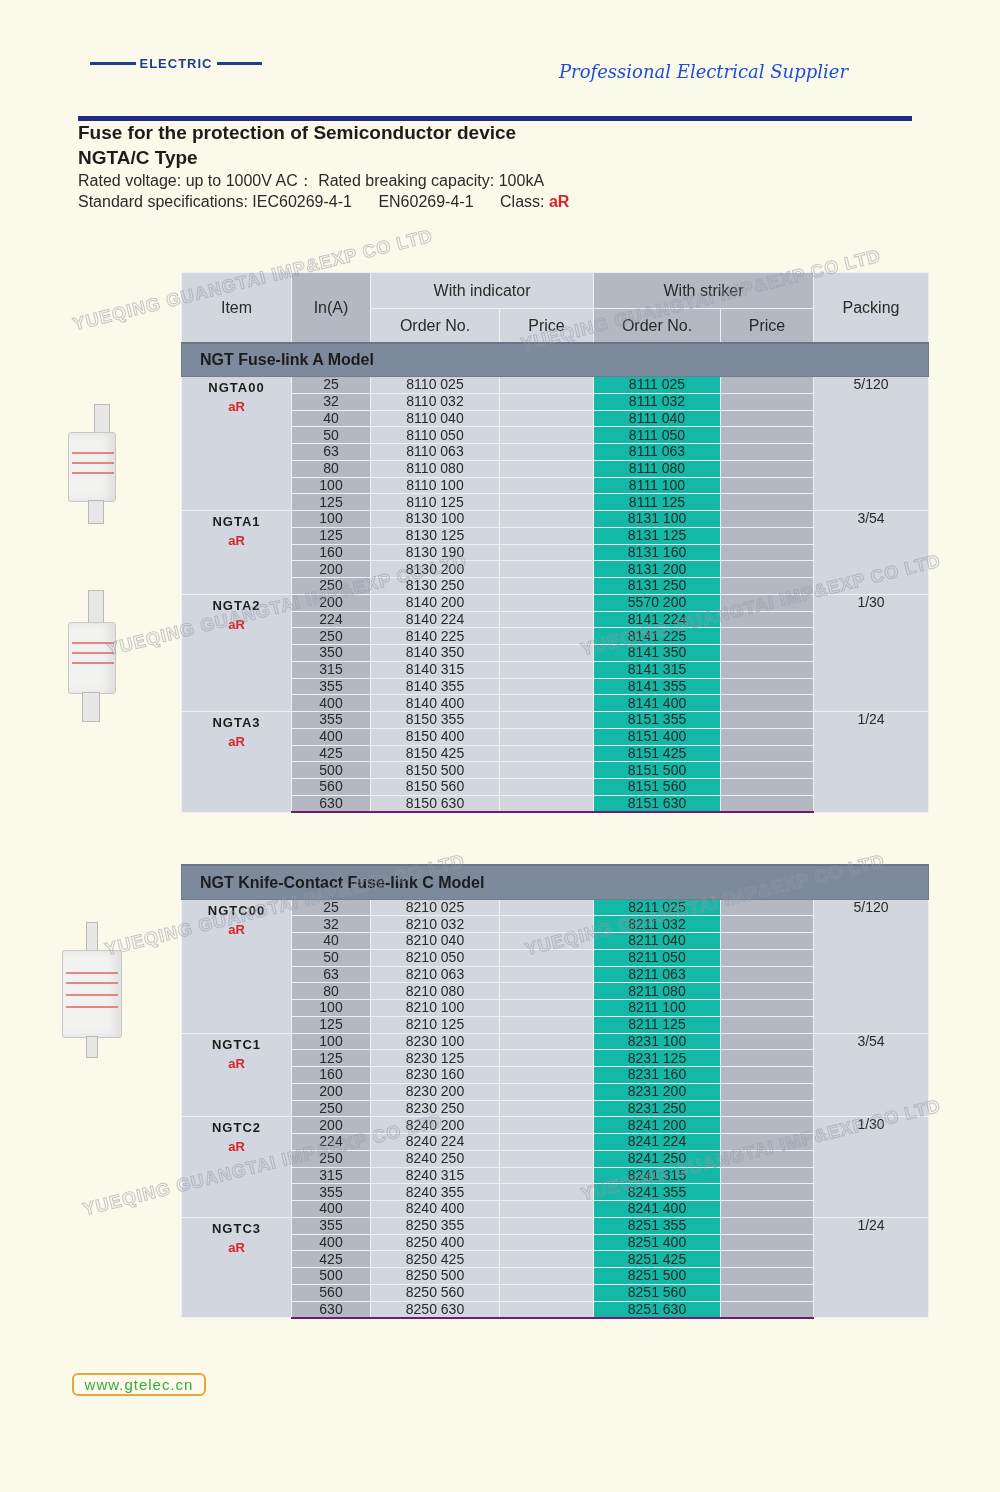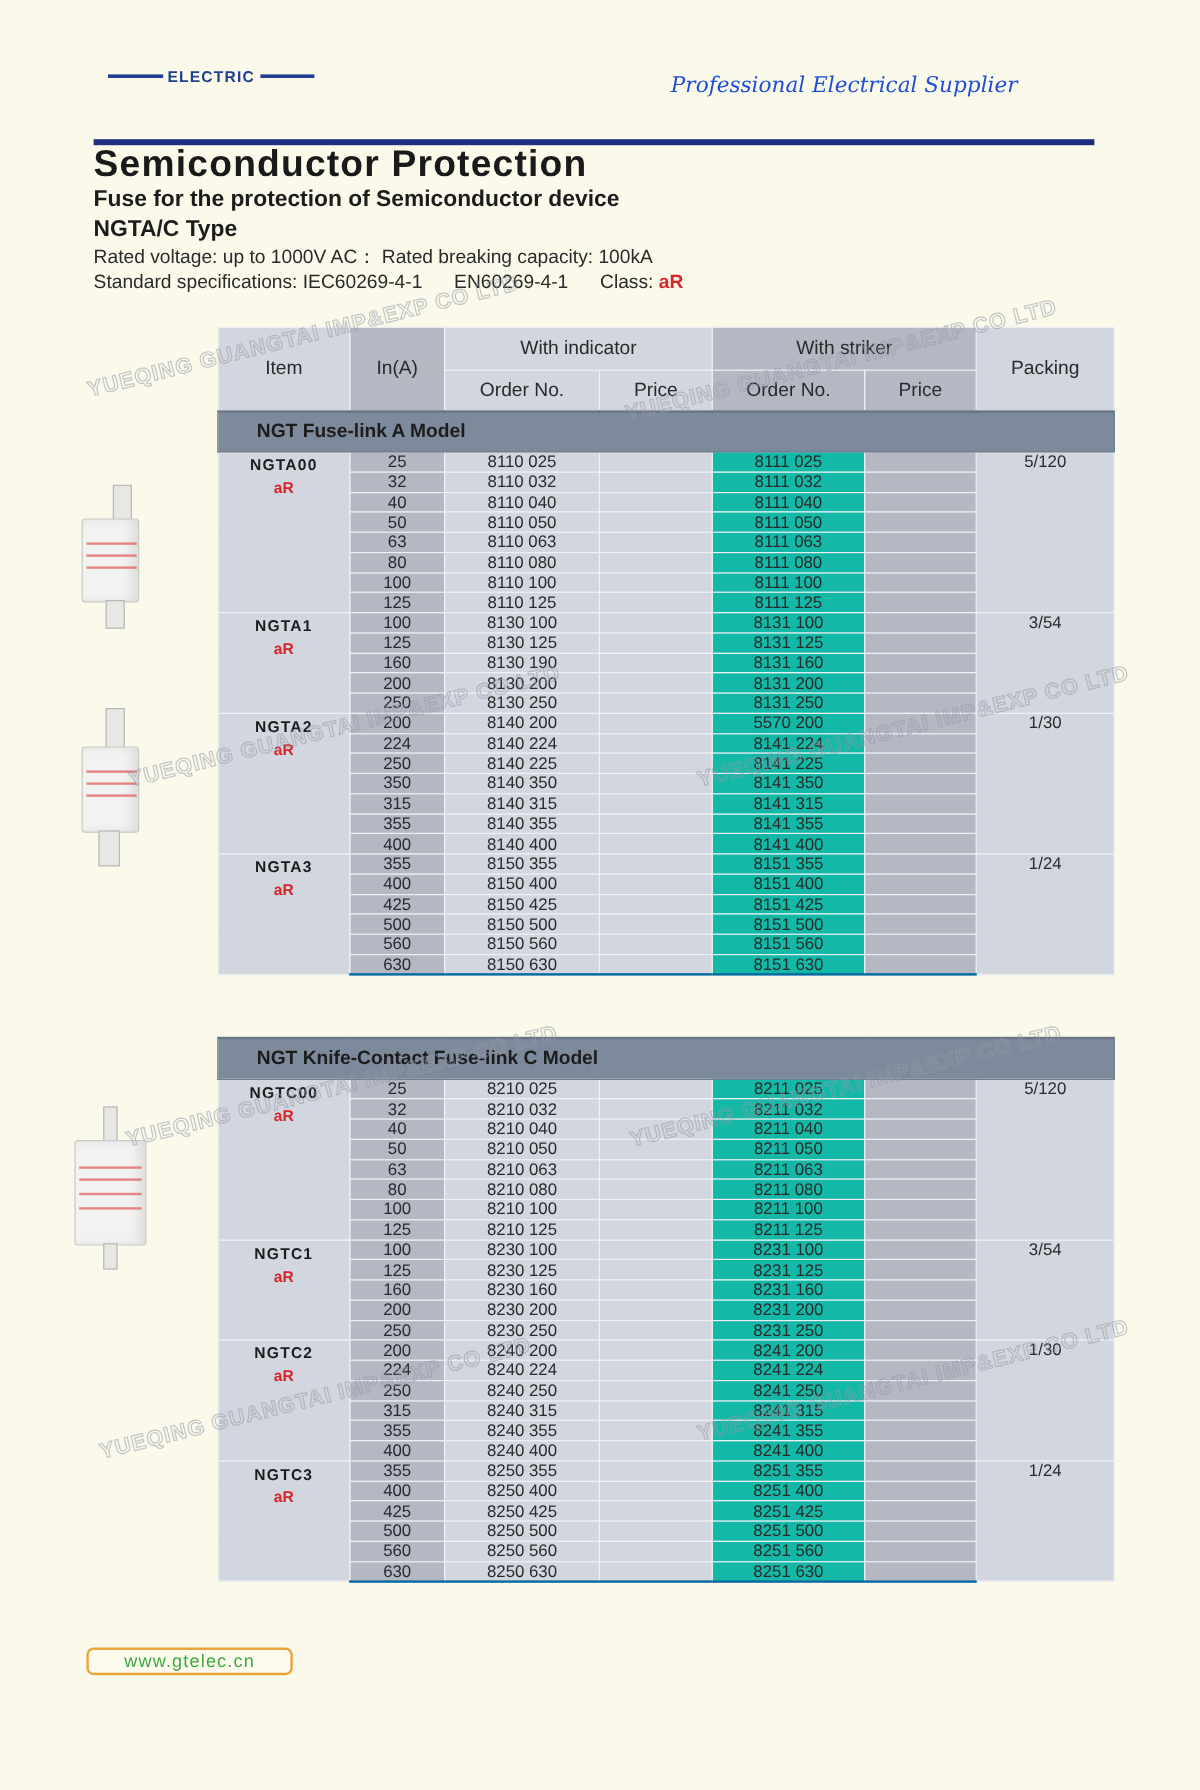--- a/index.html
+++ b/index.html
@@ -51,44 +51,44 @@
   .c-ip { background: #d2d6df; }
   .c-so { background: #14b8a6; }
   .c-sp { background: #b3b8c3; }
   .c-pack { background: #d2d6df; vertical-align: top; padding-top: 2px; font-size: 15px; }
   .tbl .h1 th { height: 36px; }
   .tbl .h2 th { height: 34px; }
   .h-item, .h-io, .h-ip, .h-pack { background: #d2d6df; }
   .h-in, .h-ws, .h-so, .h-sp { background: #b3b8c3; }
   .tbl .section td {
     background: #7d8a9b; text-align: left; font-weight: bold; font-size: 16px;
-    padding-left: 32px; height: 34px; color: #1c1c1c; border-color: #6f7c8e;
+    padding-left: 18px; height: 34px; color: #1c1c1c; border-color: #6f7c8e;
     border-top: 2px solid #6a7688;
   }
   .item-cell { vertical-align: top; padding-top: 3px !important; }
   .item-name { font-weight: bold; font-size: 13px; letter-spacing: 1px; display: block; color: #1c1c1c; }
   .item-class { font-weight: bold; font-size: 13px; color: #d8252a; display: block; margin-top: 4px; }
-  .tbl tbody tr:last-child td { border-bottom: 2px solid #0369a1; }
+  .tbl tbody tr:last-child td { border-bottom: 2px solid #701a75; }
 
   
   .wm {
     position: absolute; font-weight: bold; font-size: 18px; color: rgba(255,255,255,0.0);
     -webkit-text-stroke: 1px rgba(150,155,170,0.55); transform: rotate(-14deg);
     white-space: nowrap; letter-spacing: 1px; pointer-events: none;
   }
 
   
   .fuse { position: absolute; }
   .fuse .blade { position: absolute; background: #e7e7e5; border: 1px solid #b8b8b4; }
   .fuse .body { position: absolute; background: #f2f2f0; border: 1px solid #c8c8c4; border-radius: 3px; box-shadow: inset -6px 0 8px rgba(0,0,0,0.08); }
   .fuse .lbl { position: absolute; left: 6px; right: 6px; height: 2px; background: #e06060; opacity: 0.75; }
 
   
   .url {
-    position: absolute; left: 72px; top: 1373px; width: 172px; height: 23px;
+    position: absolute; left: 72px; top: 1373px; width: 134px; height: 23px;
     border: 2px solid #e8a53a; border-radius: 6px; text-align: center;
     color: #3aaa3a; font-size: 15px; line-height: 19px; letter-spacing: 1px; background: #fdfbee;
   }
 </style>
 </head>
 <body>
 
 <div class="logo">
   <div class="logo-sub">
     <span class="rule"></span>
@@ -96,21 +96,20 @@
     <span class="rule"></span>
   </div>
 </div>
 
 <div class="brand">
   <div class="brand-tag">Professional Electrical Supplier</div>
 </div>
 <div class="header-rule"></div>
 
 <div class="intro">
-  <div class="title">Semiconductor Protection</div>
   <div class="subtitle">Fuse for the protection of Semiconductor device</div>
   <div class="type">NGTA/C   Type</div>
   <div class="spec">Rated  voltage: up to 1000V AC： Rated breaking capacity: 100kA</div>
   <div class="spec">
     <span>Standard specifications: IEC60269-4-1</span><span class="gap"></span>
     <span>EN60269-4-1</span><span class="gap"></span>
     <span>Class:</span>
     <span class="red">aR</span>
   </div>
 </div>

